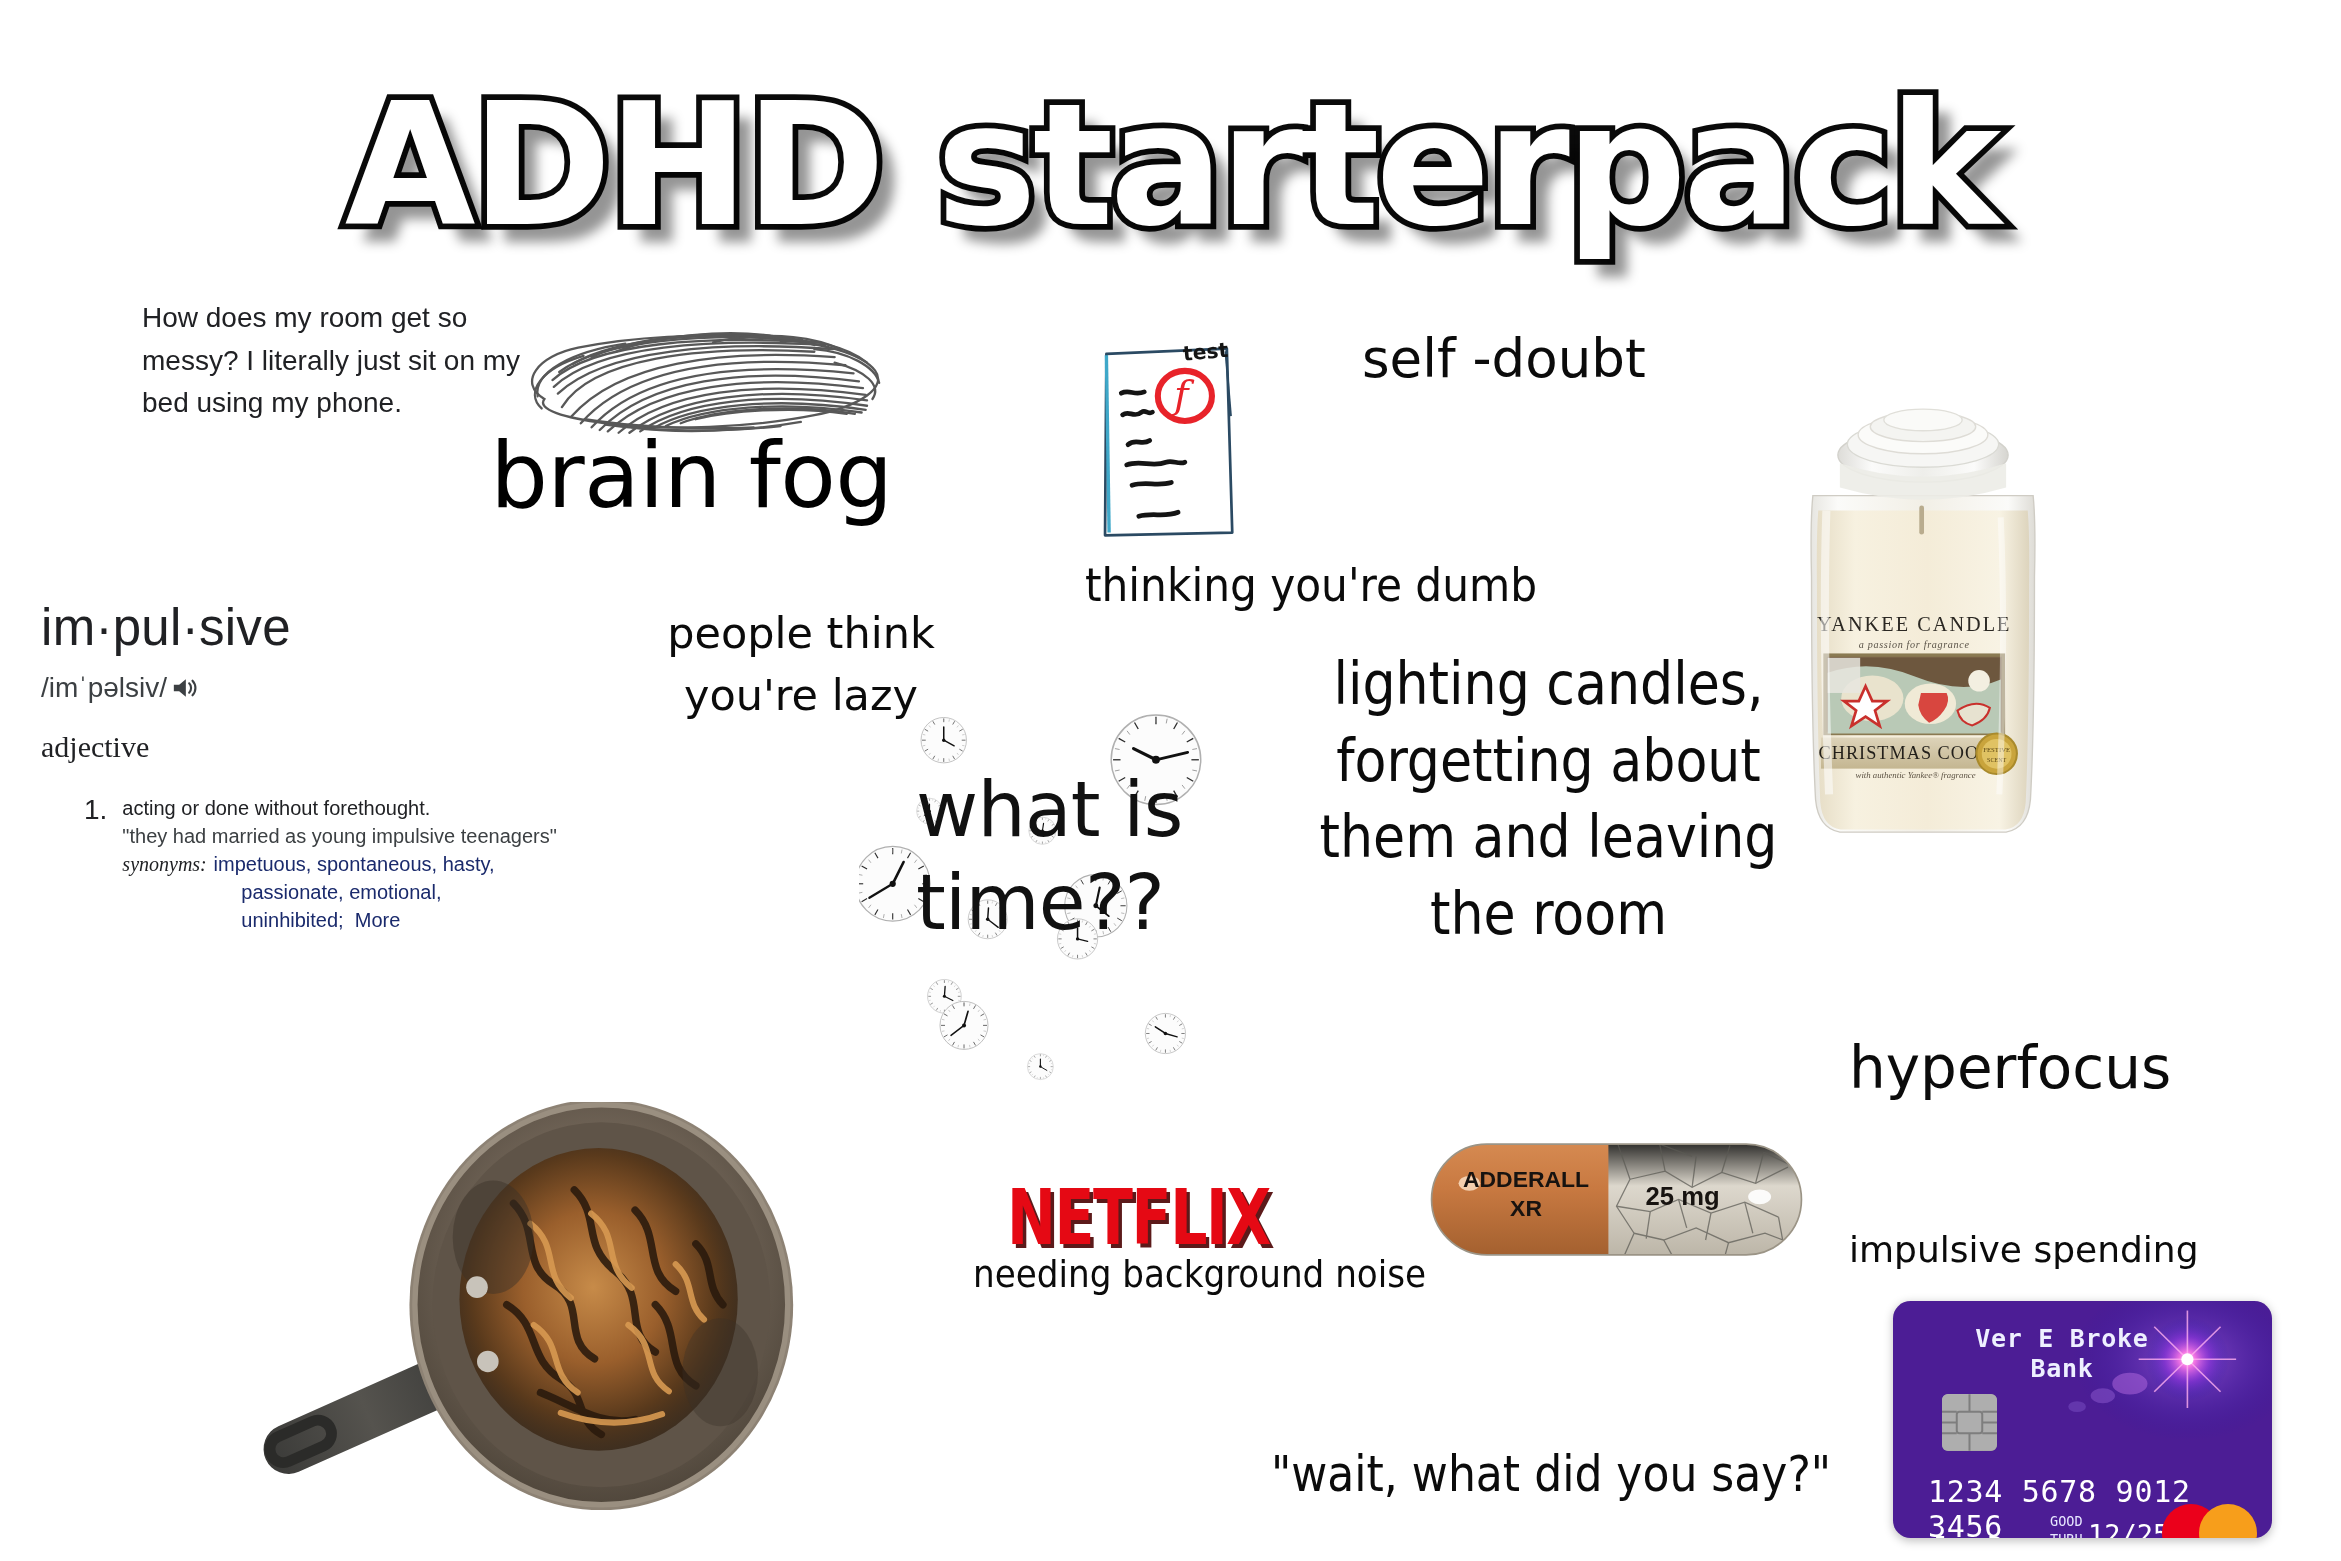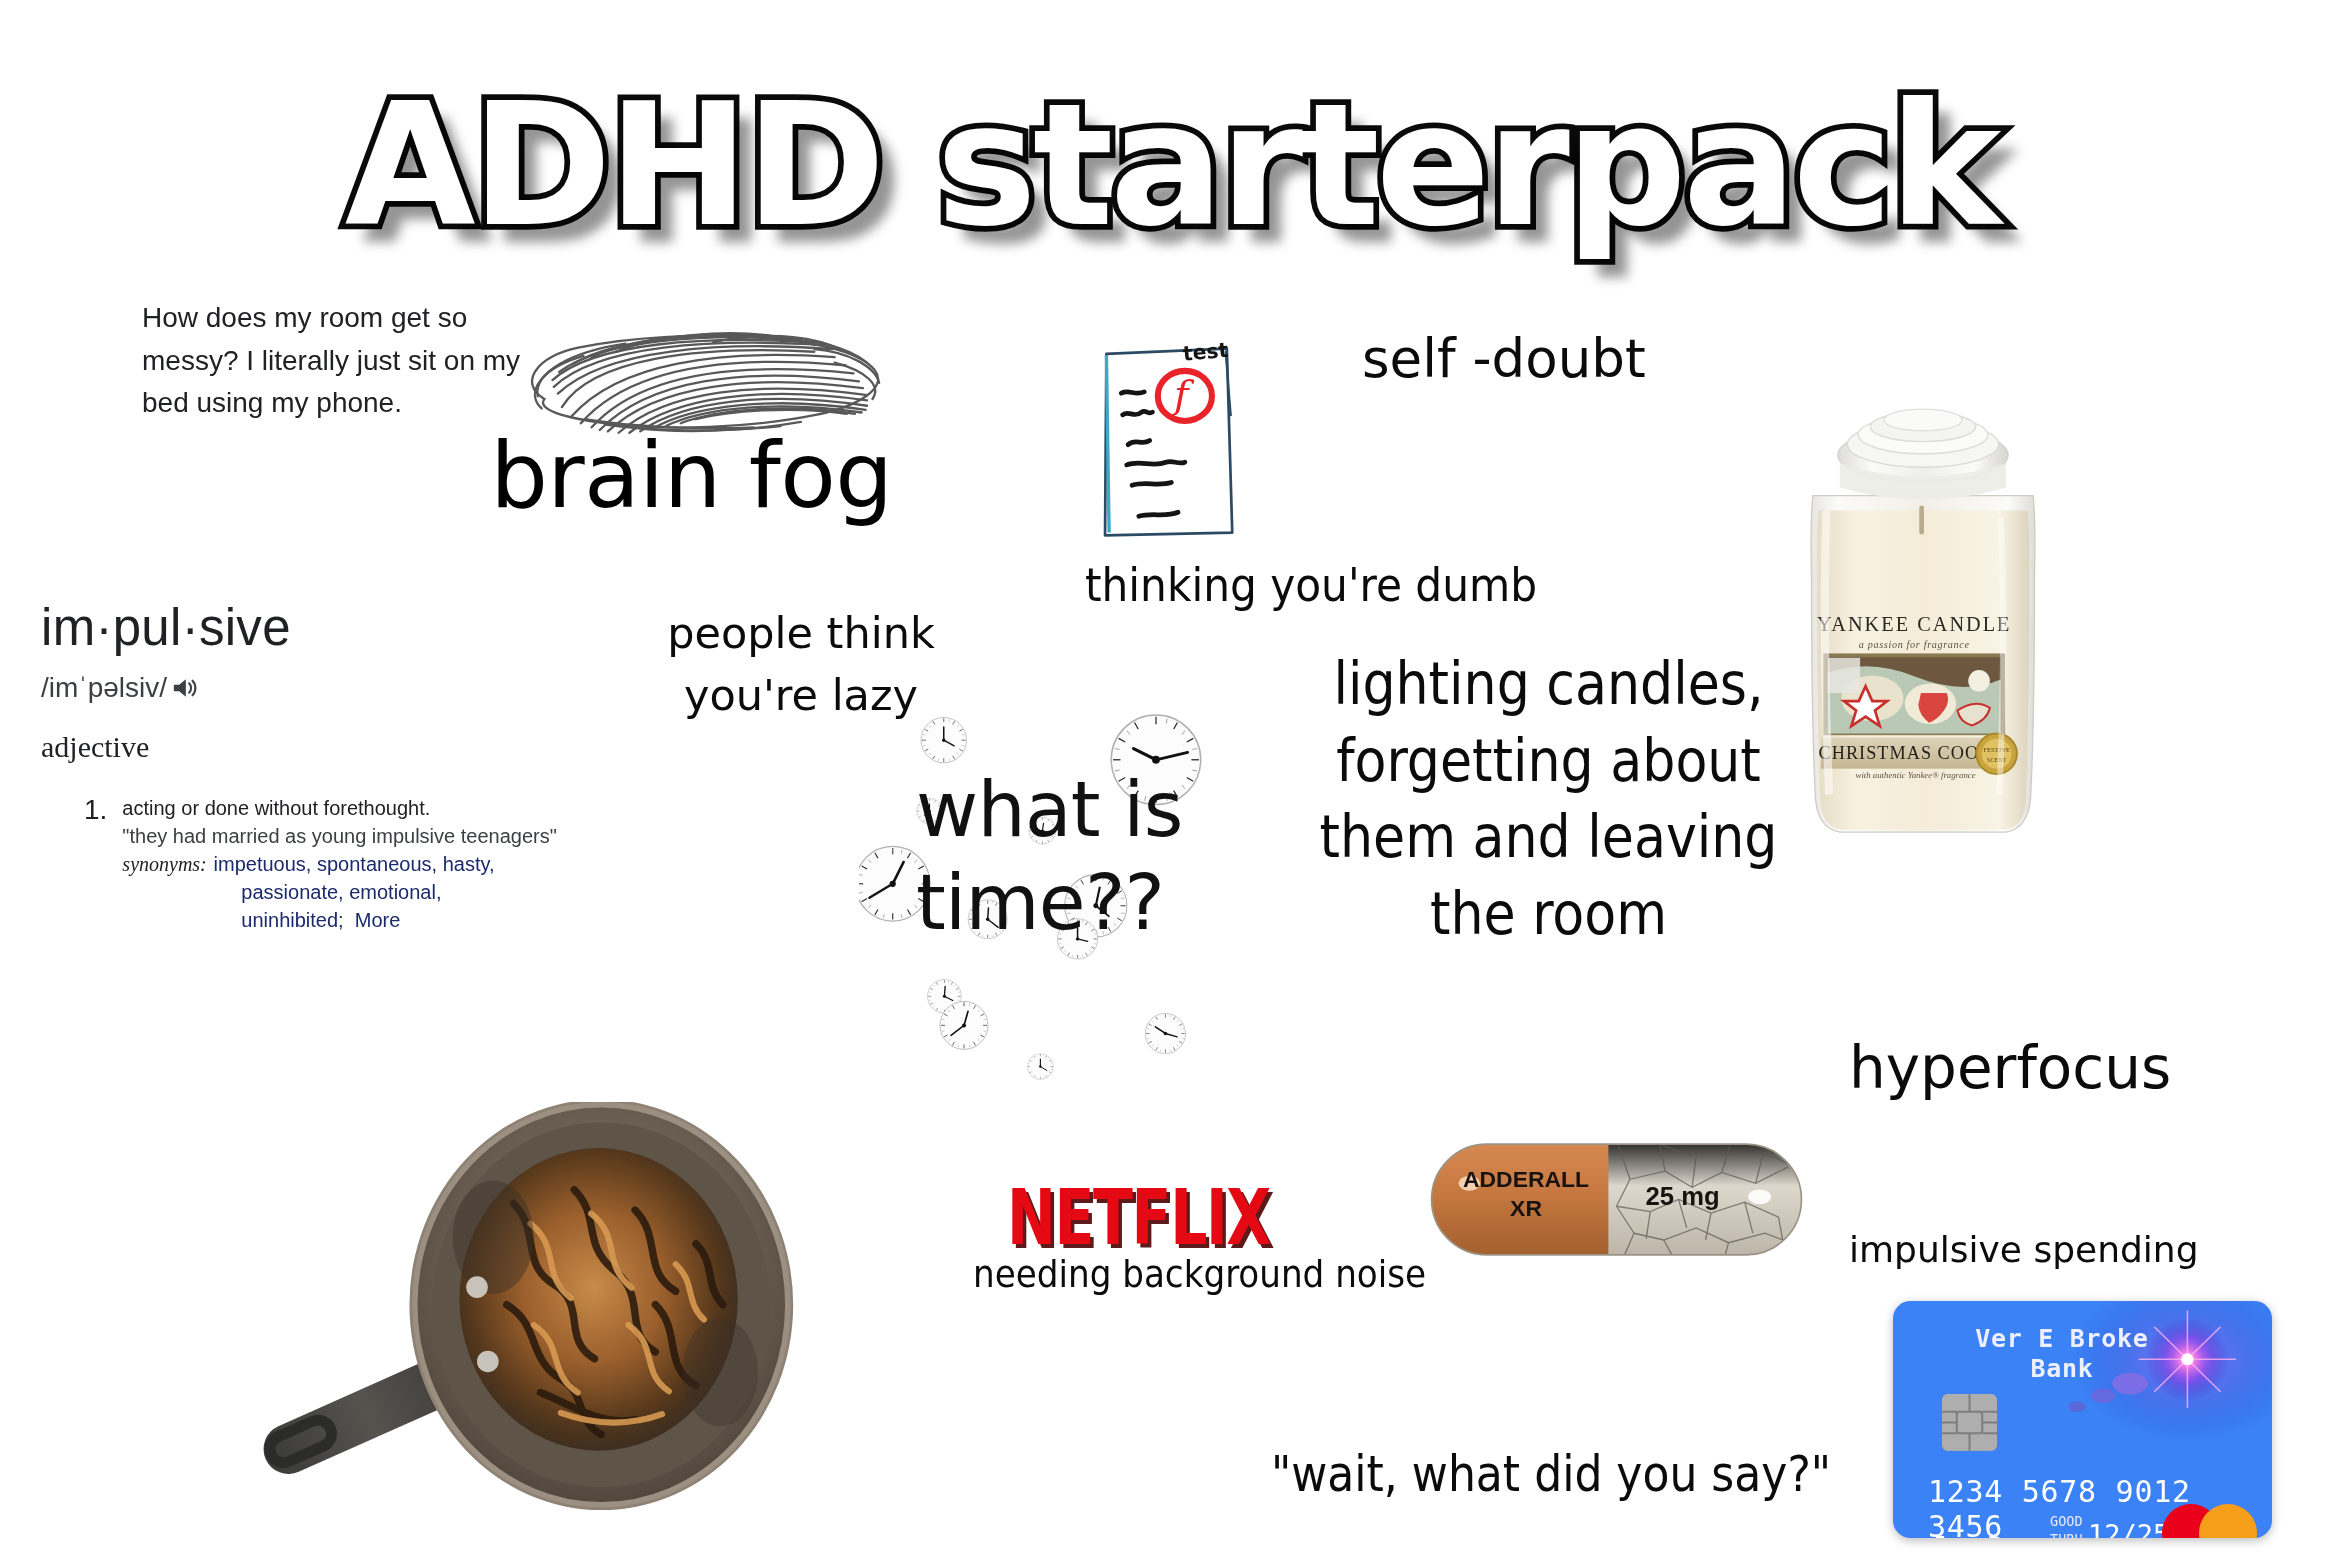--- a/index.html
+++ b/index.html
@@ -116,21 +116,21 @@
   
   #pill { left:1427px; top:1132px; width:379px; height:135px; }
 
   
   #candle { left:1798px; top:375px; width:250px; height:467px; }
 
   
   #card {
     left:1893px; top:1301px; width:379px; height:237px;
     border-radius:17.6px; overflow:hidden;
-    background:#3b82f6;
+    background:#4c1d95;
     box-shadow:0 2.7px 9.5px rgba(0,0,0,.25);
   }
   .card-txt { position:absolute; color:#fff; }
   #card-bank {
     left:34px; top:23px; width:270px; text-align:center;
     font-family:"DejaVu Sans Mono","Liberation Mono",monospace;
     font-weight:700; font-size:25px; line-height:1.18; letter-spacing:0.7px;
     color:#eef0ff; white-space:pre-line;
   }
   #card-chip {

